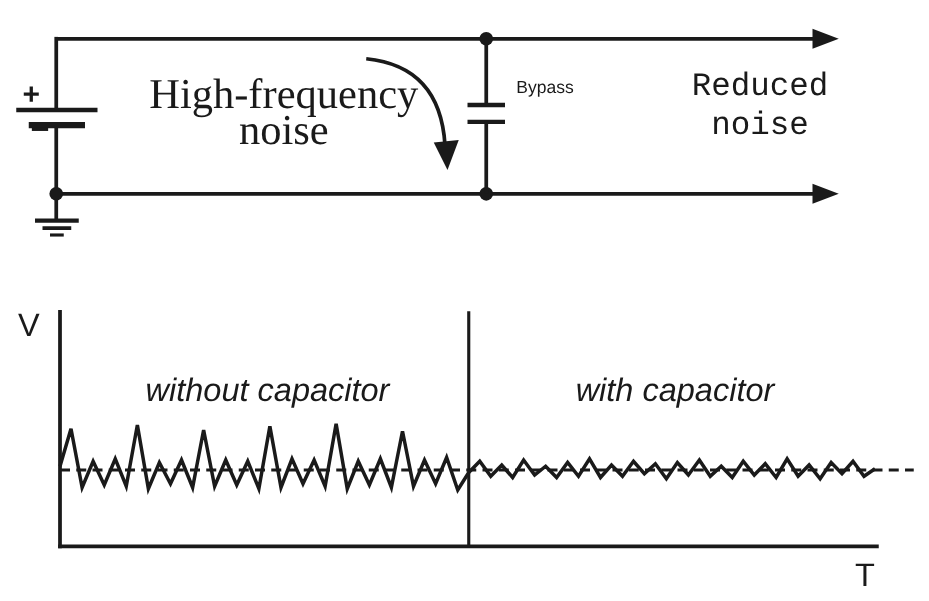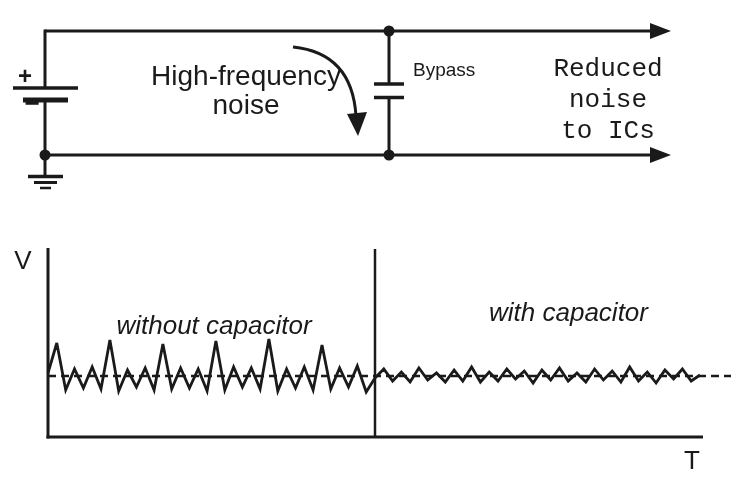--- a/index.html
+++ b/index.html
@@ -10,28 +10,28 @@
     font-family:"Liberation Sans", sans-serif; color:var(--ink);
   }
   .stage svg { position:absolute; left:0; top:0; }
   .lbl { position:absolute; white-space:nowrap; }
   .lbl .ln { display:block; }
   .center { text-align:center; }
 
   .battery-plus  { left:13px; top:62px;  width:24px; font-size:24px; font-weight:bold; text-align:center; }
   .battery-minus { left:20px; top:88px;  width:24px; font-size:26px; font-weight:bold; text-align:center; }
 
-  .noise-lbl  { left:136px; top:61px; width:220px; font-size:28px; line-height:29px; }
-  .cap-lbl    { left:413px; top:59px; width:110px; font-size:19px; line-height:21px; }
+  .noise-lbl  { left:117px; top:61px; width:220px; font-size:34px; line-height:29px;font-family:Liberation Serif, serif; }
+  .cap-lbl    { left:413px; top:59px; width:110px; font-size:14px; line-height:21px; }
   .output-lbl { left:528px; top:54px; width:160px; font-size:26px; line-height:31px;font-family:Liberation Mono, monospace; }
 
   .v-lbl { left:8px;   top:245px; width:30px; font-size:26px; text-align:center; }
   .t-lbl { left:677px; top:445px; width:30px; font-size:26px; text-align:center; }
-  .without-lbl { left:94px;  top:297px; width:240px; font-size:26px; font-style:italic;margin-top:13px; }
-  .with-lbl    { left:432px; top:297px; width:216px; font-size:26px; font-style:italic;text-align:right; }
+  .without-lbl { left:94px;  top:297px; width:240px; font-size:26px; font-style:italic; }
+  .with-lbl    { left:432px; top:297px; width:216px; font-size:26px; font-style:italic; }
 
   .wire   { stroke:var(--ink); stroke-width:3;   fill:none; }
   .plate  { stroke:var(--ink); stroke-width:3.5; fill:none; }
   .plateN { stroke:var(--ink); stroke-width:5;   fill:none; }
   .gnd1   { stroke:var(--ink); stroke-width:3.5; }
   .gnd2   { stroke:var(--ink); stroke-width:3;   }
   .gnd3   { stroke:var(--ink); stroke-width:2.5; }
   .dot    { fill:var(--ink); }
   .head   { fill:var(--ink); stroke:none; }
   .axis   { stroke:var(--ink); stroke-width:3;   fill:none; }
@@ -89,21 +89,20 @@
     <span class="ln">noise</span>
   </div>
 
   <div class="lbl cap-lbl">
     <span class="ln">Bypass</span>
   </div>
 
   <div class="lbl output-lbl center">
     <span class="ln">Reduced</span>
     <span class="ln">noise</span>
-    <span class="ln">to ICs</span>
   </div>
 
   <div class="lbl v-lbl">V</div>
   <div class="lbl t-lbl">T</div>
   <div class="lbl without-lbl center">without capacitor</div>
   <div class="lbl with-lbl center">with capacitor</div>
 
 </div>
 
 </body></html>

